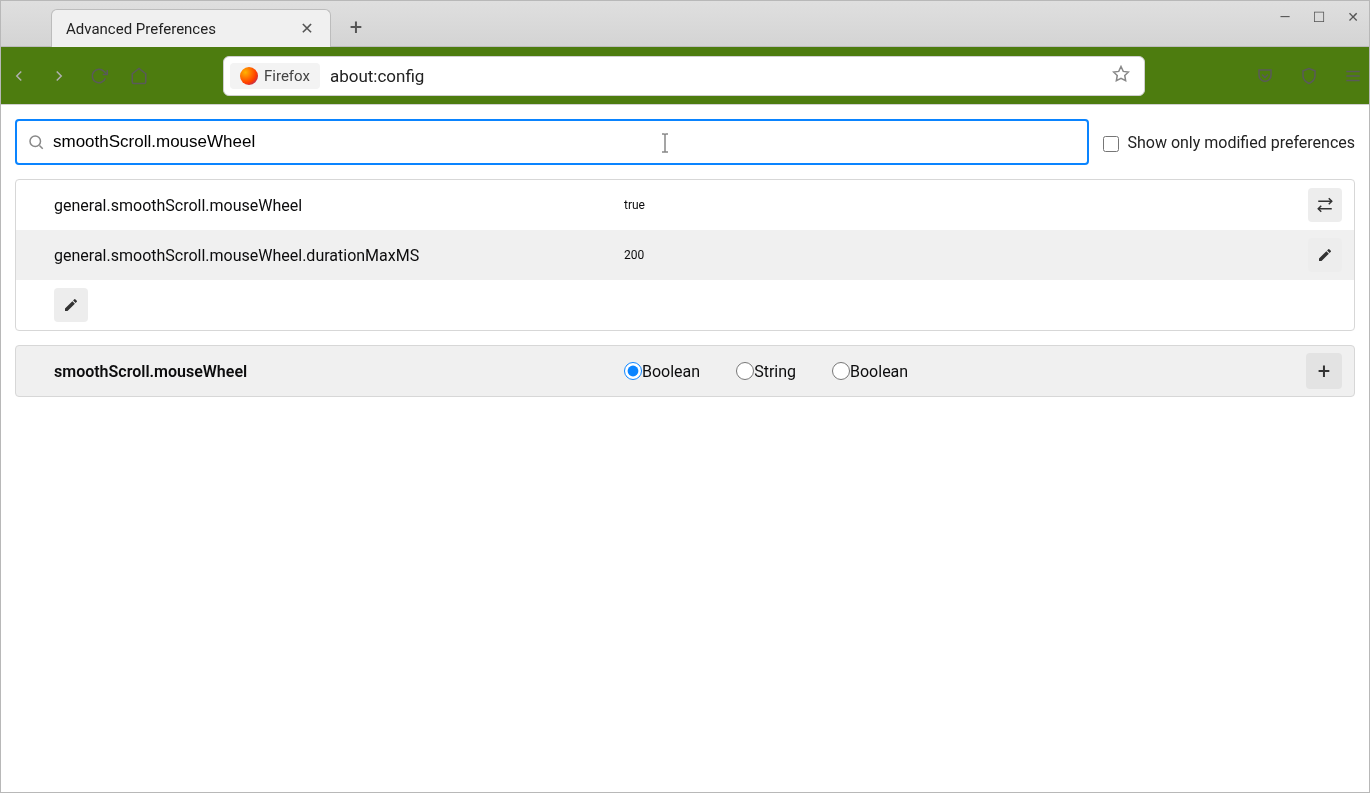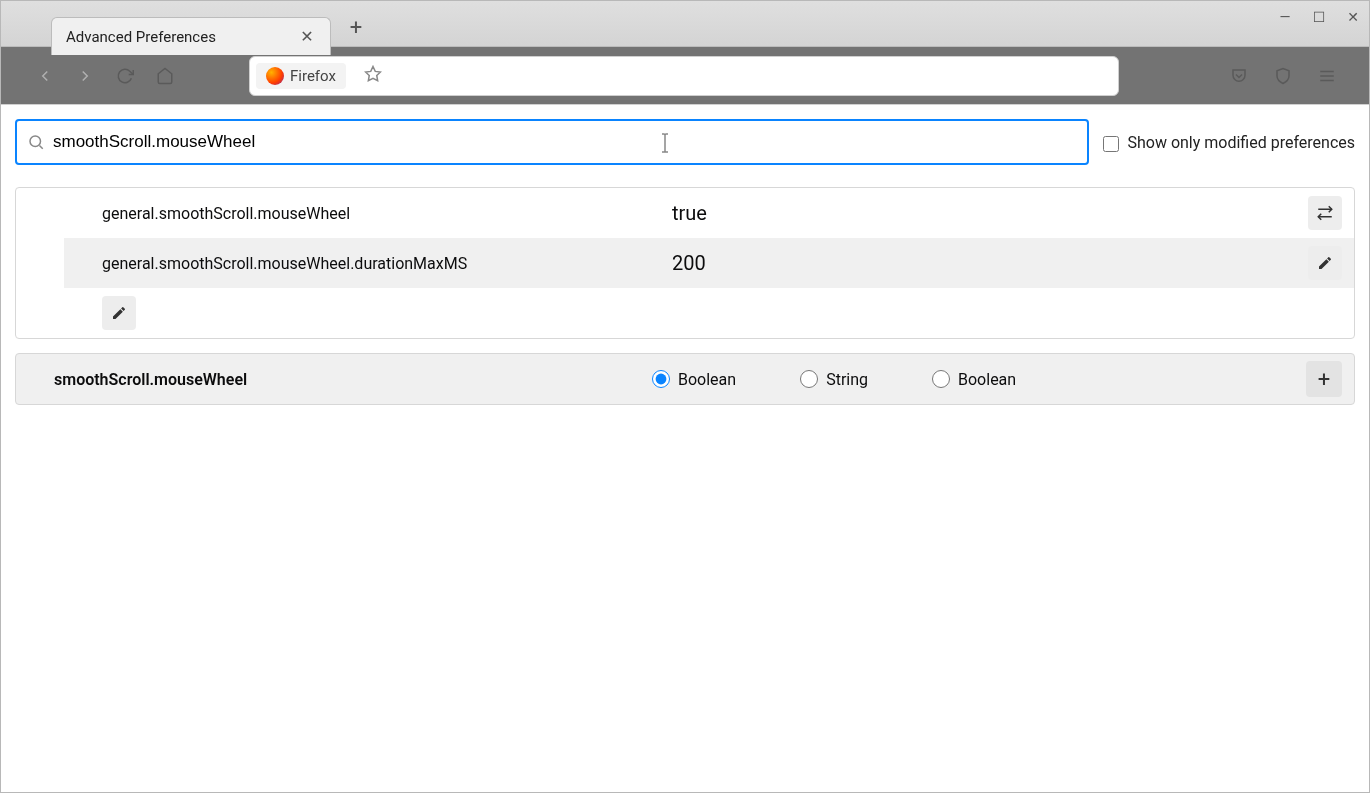--- a/index.html
+++ b/index.html
@@ -27,21 +27,21 @@
     height: 38px;
     background: #f0f0f0;
     border: 1px solid #bcbcbc;
     border-bottom: none;
     border-radius: 6px 6px 0 0;
     display: flex;
     align-items: center;
     padding: 0 14px;
     min-width: 280px;
     position: relative;
-    top: 9px;
+    top: 1px;
   }
   .tab-title { flex: 1; font-size: 15px; color: #222; }
   .tab-close {
     width: 18px; height: 18px;
     display: flex; align-items: center; justify-content: center;
     color: #555; font-size: 16px; cursor: pointer;
   }
   .newtab {
     width: 30px; height: 30px;
     display: flex; align-items: center; justify-content: center;
@@ -51,25 +51,25 @@
   .win-controls {
     position: absolute; right: 8px; top: 8px;
     display: flex; gap: 18px;
     color: #555; font-size: 14px;
   }
   .win-controls span { cursor: pointer; width: 16px; text-align: center; }
 
   
   .toolbar {
     height: 58px;
-    background: #737373;
+    background: #4d7c0f;
     border-bottom: 1px solid #d0d0d0;
     display: flex;
     align-items: center;
-    padding: 0 28px;
+    padding: 0 2px;
     gap: 8px;
   }
   .nav-btn {
     width: 32px; height: 32px;
     display: flex; align-items: center; justify-content: center;
     color: #5a5a5a; cursor: pointer; border-radius: 4px;
   }
   .nav-btn.disabled { color: #b0b0b0; cursor: default; }
   .urlbar {
     flex: 1;
@@ -131,34 +131,33 @@
     color: #333;
     pointer-events: none;
   }
   .checkbox-label {
     display: flex; align-items: flex-end; gap: 8px;
     font-size: 16px; color: #222;
   }
   .checkbox-label input { width: 16px; height: 16px; }
 
   .prefs-table {
-    margin-top: 22px;
+    margin-top: 14px;
     border: 1px solid #d7d7d7;
     border-radius: 4px;
     overflow: hidden;
-    padding-left: 48px;
   }
   .pref-row {
     display: flex; align-items: center;
     height: 50px;
     padding: 0 12px 0 38px;
   }
   .pref-row:nth-child(even) { background: #f0f0f0; }
   .pref-name { width: 570px; font-size: 16px; }
-  .pref-value { flex: 1; font-size: 20px; }
+  .pref-value { flex: 1; font-size: 12px; }
   .pref-action {
     width: 34px; height: 34px;
     background: #ededed;
     border-radius: 4px;
     display: flex; align-items: center; justify-content: center;
     color: #333; cursor: pointer;
   }
 
   .new-pref {
     margin-top: 14px;
@@ -166,21 +165,21 @@
     border-radius: 4px;
     height: 52px;
     display: flex; align-items: center;
     padding: 0 12px 0 38px;
     background: #f0f0f0;
   }
   .new-pref-name { width: 570px; font-weight: 600; font-size: 16px; }
   .radio-group {
     flex: 1; display: flex; gap: 36px; align-items: center;
   }
-  .radio-opt { display: flex; align-items: center; gap: 8px; font-size: 16px; margin-left: 28px; }
+  .radio-opt { display: flex; align-items: center; gap: 0; font-size: 16px; }
   .radio-opt input { width: 18px; height: 18px; accent-color: #0a84ff; }
   .add-btn {
     width: 36px; height: 36px;
     background: #e3e3e3;
     border-radius: 4px;
     display: flex; align-items: center; justify-content: center;
     color: #333; font-size: 22px; cursor: pointer;
   }
 </style>
 </head>
@@ -220,20 +219,21 @@
     <svg width="18" height="18" viewBox="0 0 24 24" fill="none" stroke="currentColor" stroke-width="2">
         <path d="M3 9l9-7 9 7v11a2 2 0 0 1-2 2H5a2 2 0 0 1-2-2z"></path>
       </svg>
   </div>
 
   <div class="urlbar">
     <div class="identity-box">
       <div class="ff-logo"></div>
       <span>Firefox</span>
     </div>
+    <span class="url-text">about:config</span>
     <span class="star">
       <svg width="18" height="18" viewBox="0 0 24 24" fill="none" stroke="currentColor" stroke-width="2">
           <polygon points="12 2 15 8.5 22 9.3 17 14 18.2 21 12 17.8 5.8 21 7 14 2 9.3 9 8.5 12 2"></polygon>
         </svg>
     </span>
   </div>
 
   <div class="tb-right">
     <div class="tb-icon">
       <svg width="18" height="18" viewBox="0 0 24 24" fill="none" stroke="currentColor" stroke-width="2">

